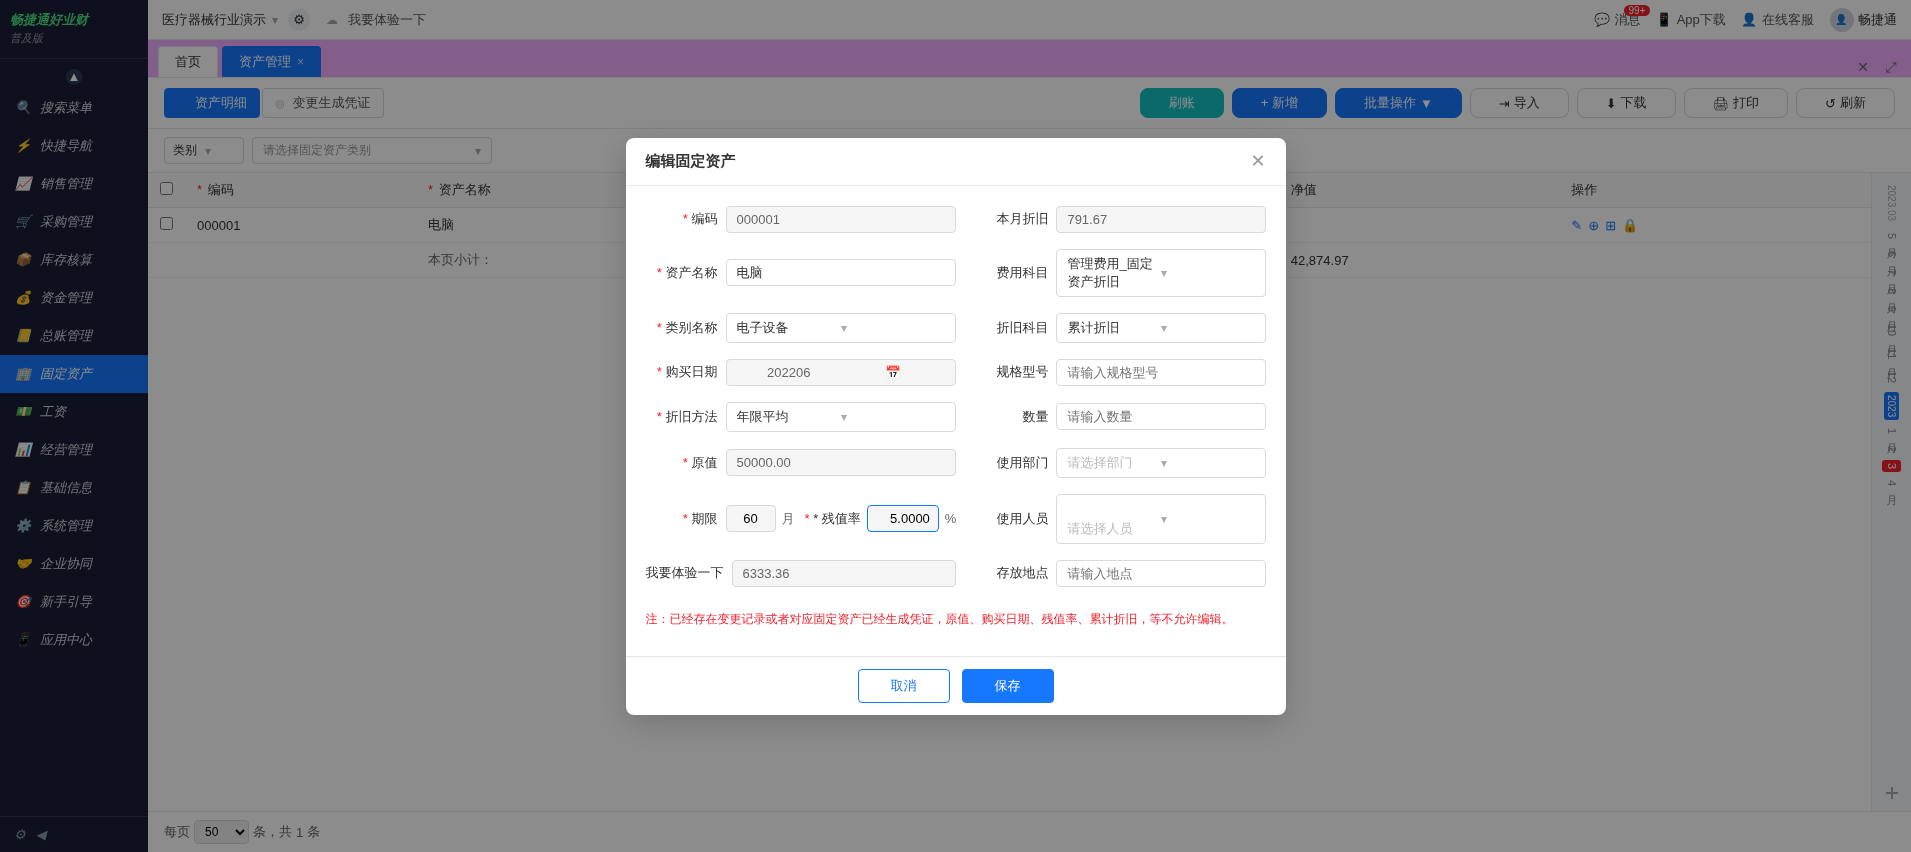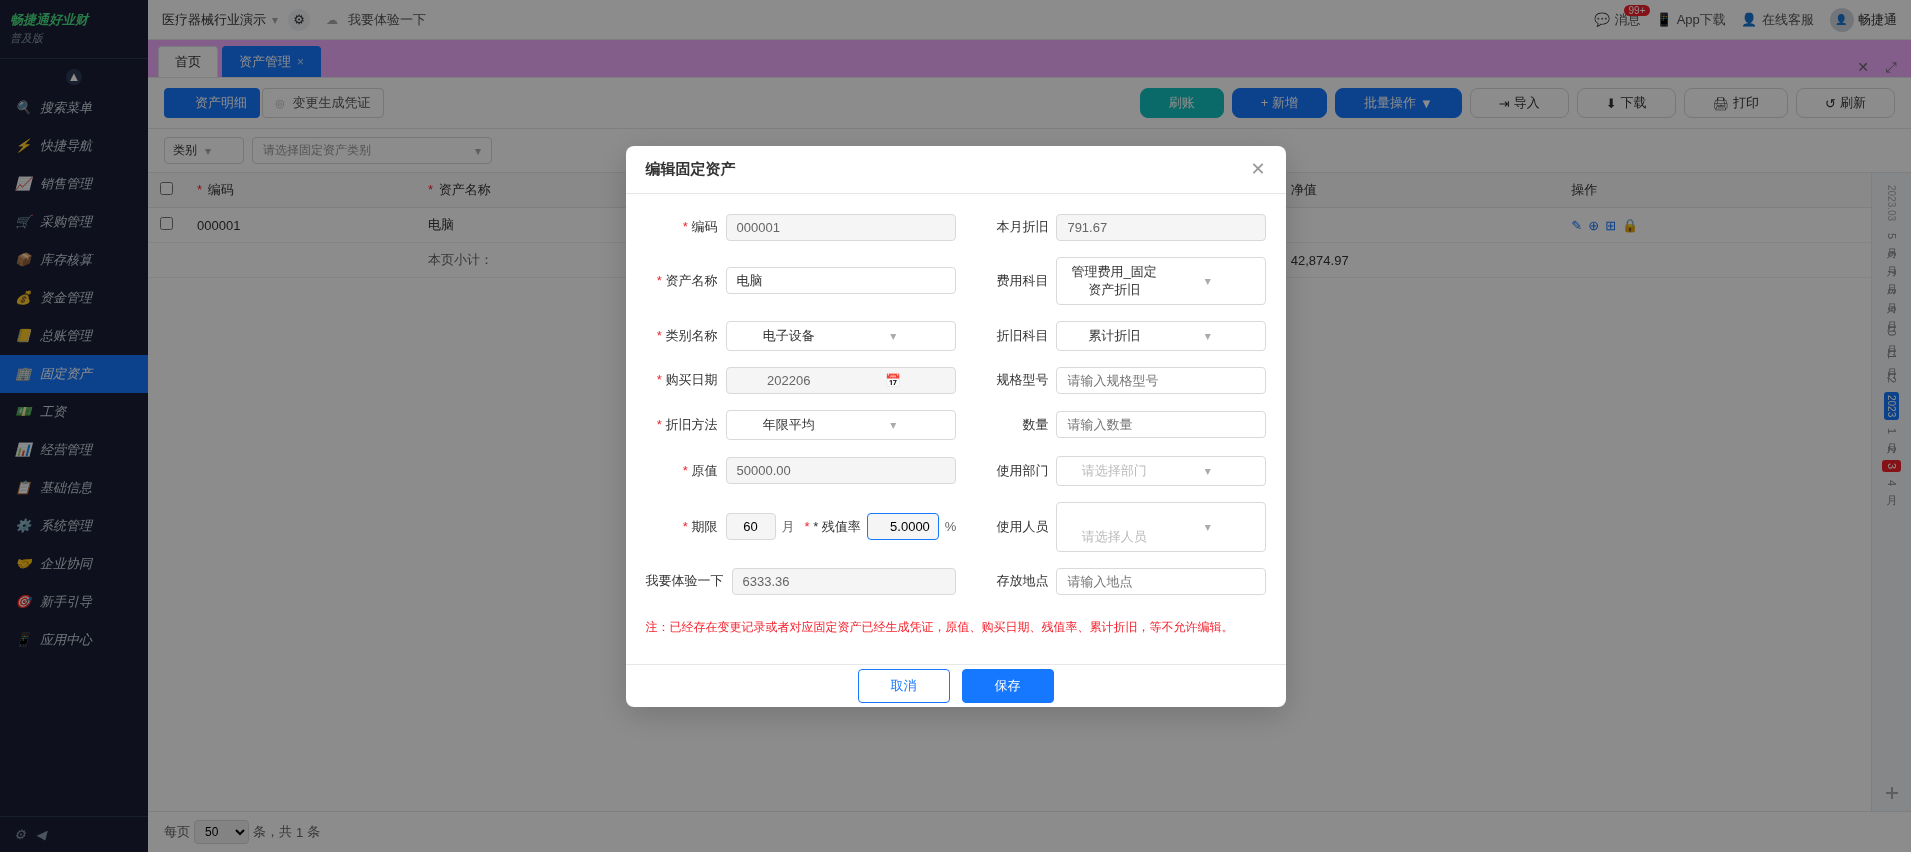--- a/index.html
+++ b/index.html
@@ -80,30 +80,30 @@
     .cal-month { writing-mode: vertical-rl; text-orientation: mixed; padding: 4px 2px; cursor: pointer; color: #888; font-size: 11px; }
     .cal-month.today { background: #f5222d; color: #fff; border-radius: 4px; }
 
     
     .modal-overlay { position: fixed; inset: 0; background: rgba(0,0,0,0.45); z-index: 1000; display: flex; align-items: center; justify-content: center; }
     .modal { background: #fff; border-radius: 8px; width: 660px; max-height: 90vh; box-shadow: 0 8px 32px rgba(0,0,0,0.18); display: flex; flex-direction: column; overflow: hidden; }
     .modal-header { padding: 14px 20px; border-bottom: 1px solid #e5e7eb; display: flex; align-items: center; justify-content: space-between; flex-shrink: 0; }
     .modal-title { font-size: 15px; font-weight: 600; color: #333; }
     .modal-close { cursor: pointer; color: #999; font-size: 18px; line-height: 1; }
     .modal-body { padding: 20px; overflow-y: auto; flex: 1; }
-    .modal-footer { padding: 4px 20px; border-top: 1px solid #e5e7eb; display: flex; justify-content: center; gap: 12px; flex-shrink: 0; }
+    .modal-footer { padding: 12px 20px; border-top: 1px solid #e5e7eb; display: flex; justify-content: center; gap: 12px; flex-shrink: 0; }
 
     
     .form-grid { display: grid; grid-template-columns: 1fr 1fr; gap: 16px 20px; }
     .form-field { display: flex; align-items: center; gap: 8px; }
     .form-label { font-size: 13px; color: #333; white-space: nowrap; min-width: 72px; text-align: right; flex-shrink: 0; }
     .form-label.required::before { content: '* '; color: #f5222d; }
     .form-input { flex: 1; padding: 5px 10px; border: 1px solid #d9d9d9; border-radius: 4px; font-size: 13px; color: #333; background: #fff; outline: none; }
     .form-input.readonly { background: #f5f5f5; color: #666; }
-    .form-select-wrap { flex: 1; display: flex; align-items: center; border: 1px solid #d9d9d9; border-radius: 4px; background: #fff; padding: 5px 10px; cursor: pointer; text-align: center; }
+    .form-select-wrap { flex: 1; display: flex; align-items: center; border: 1px solid #d9d9d9; border-radius: 4px; background: #fff; padding: 5px 10px; cursor: pointer; }
     .form-select-wrap span { flex: 1; font-size: 13px; color: #333; }
     .form-select-wrap .chevron { color: #aaa; font-size: 12px; }
     .form-date-wrap { flex: 1; display: flex; align-items: center; border: 1px solid #d9d9d9; border-radius: 4px; background: #f5f5f5; padding: 5px 10px; }
     .form-date-wrap span { flex: 1; font-size: 13px; color: #666; text-align: center; }
     .form-date-wrap .cal-icon { color: #aaa; }
     .form-inline { display: flex; align-items: center; gap: 6px; flex: 1; }
     .form-inline input { width: 60px; padding: 5px 8px; border: 1px solid #d9d9d9; border-radius: 4px; font-size: 13px; text-align: right; background: #f5f5f5; }
     .form-inline .unit { color: #666; font-size: 13px; }
     .modal-note { font-size: 12px; color: #f5222d; margin-top: 16px; padding: 8px 0; }
 

